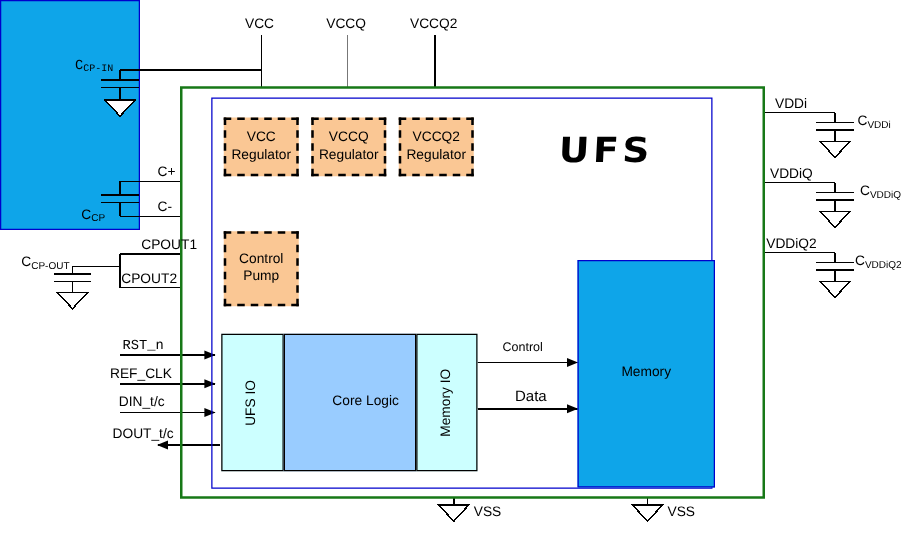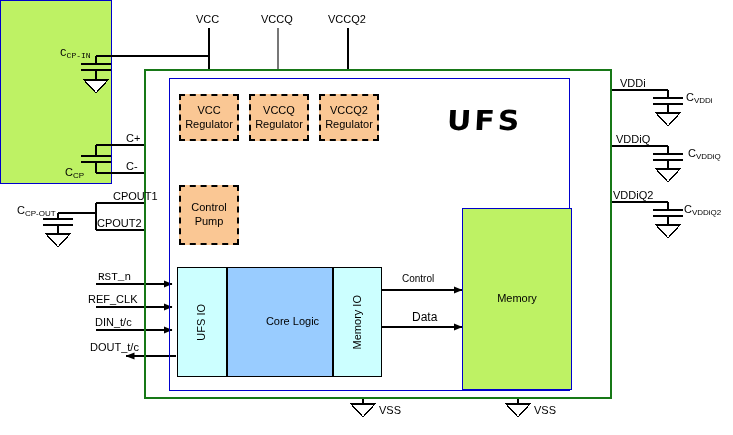--- a/index.html
+++ b/index.html
@@ -59,21 +59,21 @@
   }
   .io-blk {
     background: #CCFFFF;
     border: 1px solid #000000;
   }
   .core-blk {
     background: #99CCFF;
     border: 1px solid #000000;
   }
   .mem-blk {
-    background: #bef264;
+    background: #0ea5e9;
     border: 1px solid #0000CC;
   }
   .vert-txt {
     writing-mode: vertical-rl;
     transform: rotate(180deg);
     font-size: 11px;
   }
   .ufs-logo {
     position: absolute;
     font-family: "DejaVu Sans", sans-serif;

